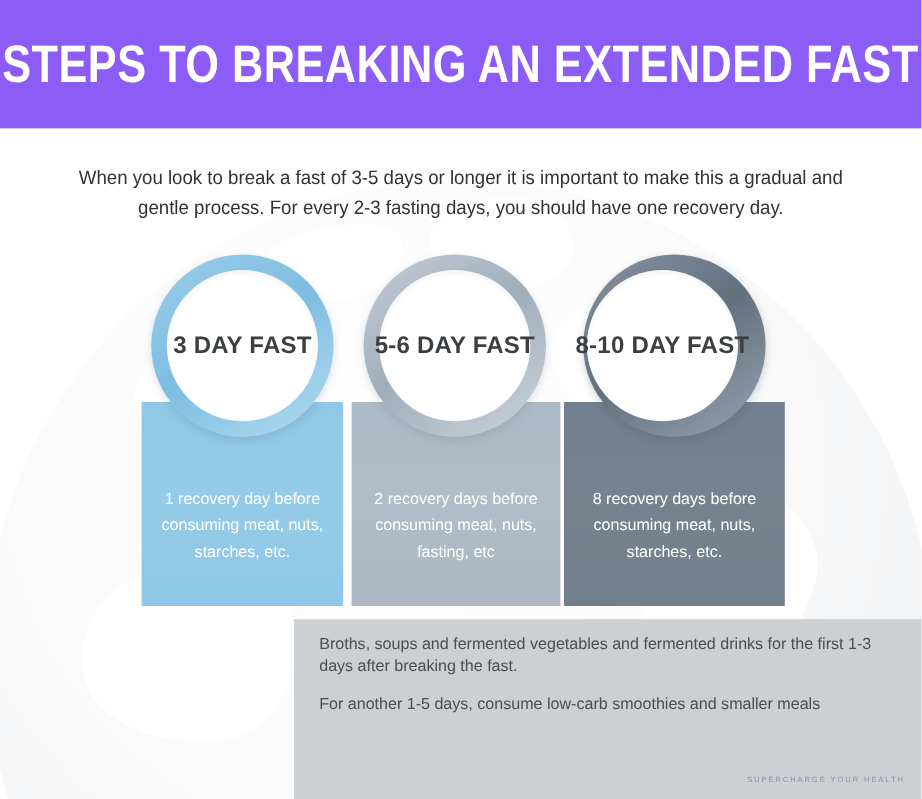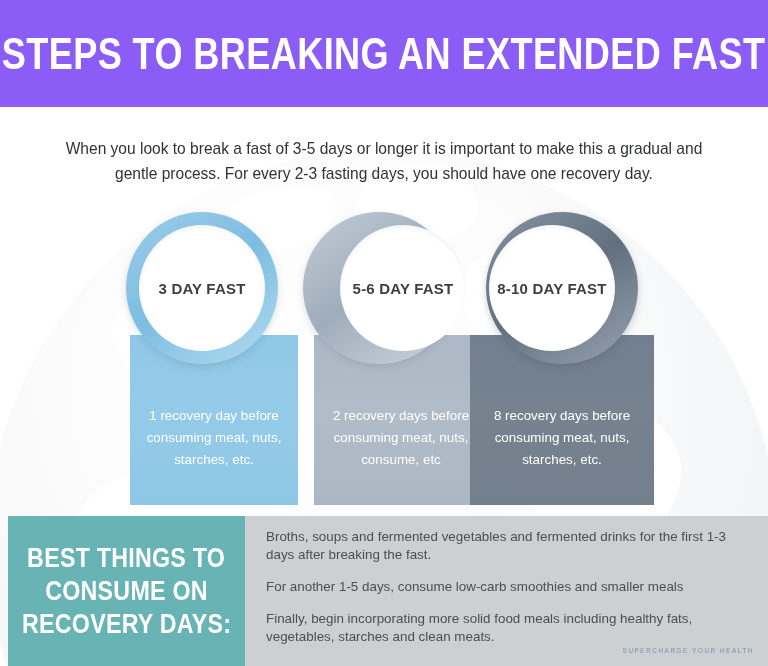--- a/index.html
+++ b/index.html
@@ -109,23 +109,22 @@
     text-align: center;
     color: #ffffff;
     font-size: 13.4px;
     line-height: 22px;
   }
   .col-body span { display: block; }
 
   .col1 { left: 118px; width: 168px; }
   .col1 .col-body {
     background: linear-gradient(to bottom, #8fc8e6 0%, #94cbe8 45%, #8ec7e6 100%);
-    margin-left: 12px;
-  }
-  .col2 { left: 293px; width: 174px; margin-left: 21px; }
+  }
+  .col2 { left: 293px; width: 174px; }
   .col2 .col-body {
     background: linear-gradient(to bottom, #acb9c6 0%, #b0bcc7 45%, #abb7c3 100%);
   }
   .col3 { left: 470px; width: 184px; }
   .col3 .col-body {
     background: linear-gradient(to bottom, #717f90 0%, #76838f 45%, #727f8c 100%);
   }
 
   
   .circle {
@@ -140,41 +139,41 @@
     position: absolute;
     border-radius: 50%;
     background: #ffffff;
     display: flex;
     align-items: center;
     justify-content: center;
     box-shadow: inset 0 2px 4px rgba(120,130,140,0.10);
   }
   .circle-label {
     color: #3b3f42;
-    font-size: 15px;
+    font-size: 20px;
     font-weight: bold;
     letter-spacing: 0.2px;
     white-space: nowrap;
   }
 
   .c1 {
     left: 126px; top: 212px;
     width: 152px; height: 152px;
     background: linear-gradient(145deg, #9ccde9 0%, #7dbde1 48%, #b4dcf0 100%);
     box-shadow: 0 3px 7px rgba(90,120,145,0.22);
   }
   .c1 .circle-inner { left: 13px; top: 13px; width: 126px; height: 126px; }
 
   .c2 {
     left: 303px; top: 212px;
     width: 152px; height: 152px;
     background: linear-gradient(145deg, #c3cdd7 0%, #9fadbb 48%, #ccd5dd 100%);
     box-shadow: 0 3px 7px rgba(110,120,135,0.22);
   }
-  .c2 .circle-inner { left: 13px; top: 13px; width: 126px; height: 126px; margin-left: 24px; }
+  .c2 .circle-inner { left: 13px; top: 13px; width: 126px; height: 126px; }
 
   .c3 {
     left: 486px; top: 212px;
     width: 152px; height: 152px;
     background: linear-gradient(145deg, #8593a3 0%, #62707e 48%, #97a3b1 100%);
     box-shadow: 0 3px 7px rgba(70,80,95,0.25);
   }
   .c3 .circle-inner { left: 3px; top: 13px; width: 126px; height: 126px; }
 
   
@@ -281,21 +280,21 @@
         <span>1 recovery day before</span>
         <span>consuming meat, nuts,</span>
         <span>starches, etc.</span>
       </div>
     </div>
 
     <div class="col col2">
       <div class="col-body">
         <span>2 recovery days before</span>
         <span>consuming meat, nuts,</span>
-        <span>consume, etc</span>
+        <span>fasting, etc</span>
       </div>
     </div>
 
     <div class="col col3">
       <div class="col-body">
         <span>8 recovery days before</span>
         <span>consuming meat, nuts,</span>
         <span>starches, etc.</span>
       </div>
     </div>
@@ -314,29 +313,23 @@
   </div>
 
   <div class="circle c3">
     <div class="circle-inner">
       <div class="circle-label">8-10 DAY FAST</div>
     </div>
   </div>
 
   <div class="bottom-gray"></div>
 
-  <div class="bottom-teal">
-    <div class="bt-line">BEST THINGS TO</div>
-    <div class="bt-line">CONSUME ON</div>
-    <div class="bt-line">RECOVERY DAYS:</div>
-  </div>
 
   <div class="bullets">
     <div class="bullet">Broths, soups and fermented vegetables and fermented drinks for the first 1-3 days after breaking the fast.</div>
     <div class="bullet">For another 1-5 days, consume low-carb smoothies and smaller meals</div>
-    <div class="bullet">Finally, begin incorporating more solid food meals including healthy fats, vegetables, starches and clean meats.</div>
   </div>
 
   <div class="logo">
     <div class="logo-tag">SUPERCHARGE YOUR HEALTH</div>
   </div>
 
 </div>
 
 </body></html>

